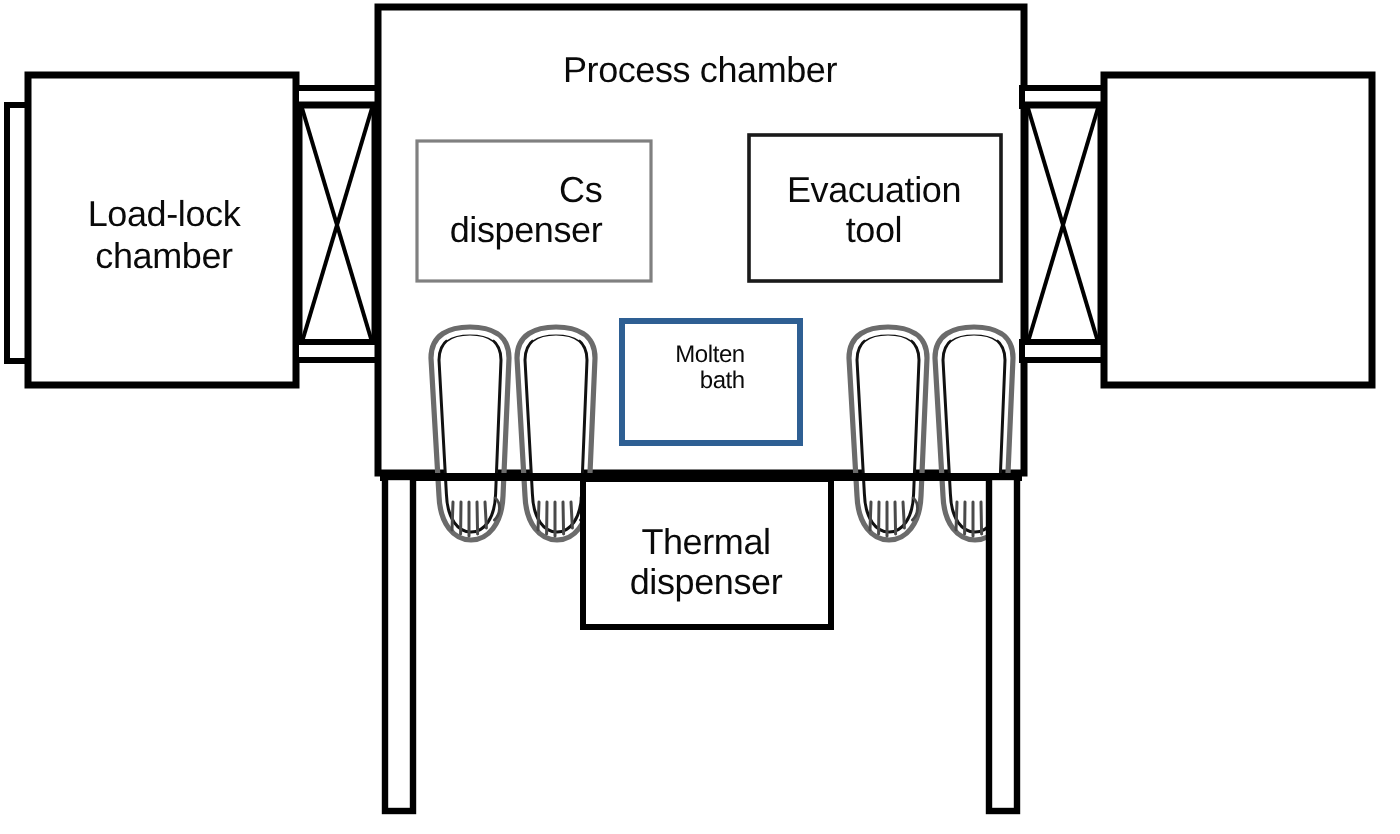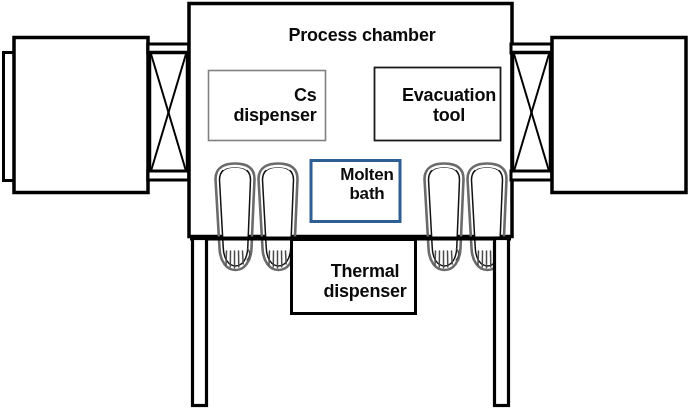--- a/index.html
+++ b/index.html
@@ -25,33 +25,32 @@
     display: block;
   }
   
   .lbl {
     position: absolute;
     display: flex;
     align-items: center;
     justify-content: center;
     text-align: center;
     color: #0a0a0a;
-    font-weight: bold;
+    font-weight: normal;
     line-height: 1.12;
     white-space: pre-line;
     pointer-events: none;
     letter-spacing: -0.2px;
-    padding-left: 12px;
   }
   .lbl-loadlock   { left: 18px;  top: 55px;  width: 128px; height: 125px; font-size: 18px; }
   .lbl-furnace    { left: 556px; top: 55px;  width: 130px; height: 125px; font-size: 18px; }
   .lbl-process    { left: 190px; top: 22px;  width: 320px; height: 26px;  font-size: 18px; }
   .lbl-cs         { left: 210px; top: 72px;  width: 106px; height: 66px;  font-size: 18px; text-align: right; }
   .lbl-evac       { left: 375px; top: 70px;  width: 124px; height: 70px;  font-size: 18px; }
-  .lbl-molten     { left: 312px; top: 162px; width: 86px;  height: 44px;  font-size: 17px; }
+  .lbl-molten     { left: 312px; top: 162px; width: 86px;  height: 44px;  font-size: 12px; text-align: right; }
   .lbl-thermal    { left: 292px; top: 248px; width: 122px; height: 66px;  font-size: 18px; }
 </style>
 </head>
 <body>
 
 <div id="stage">
 
   <svg id="diagram-svg" viewBox="0 0 700 417">
 
     <defs>
@@ -149,20 +148,22 @@
 
       <rect x="192.5" y="238.5" width="14" height="167" fill="#ffffff" stroke="#000000" stroke-width="3.2"></rect>
 
       <rect x="494.5" y="238.5" width="14" height="167" fill="#ffffff" stroke="#000000" stroke-width="3.2"></rect>
     </g>
 
     <rect x="291.5" y="239.5" width="124" height="74" fill="#ffffff" stroke="#000000" stroke-width="3"></rect>
 
   </svg>
 
+  <div class="lbl lbl-loadlock">Load-lock
+chamber</div>
 
   <div class="lbl lbl-process">Process chamber</div>
 
 
   <div class="lbl lbl-cs">Cs
 dispenser</div>
 
   <div class="lbl lbl-evac">Evacuation
 tool</div>
 

